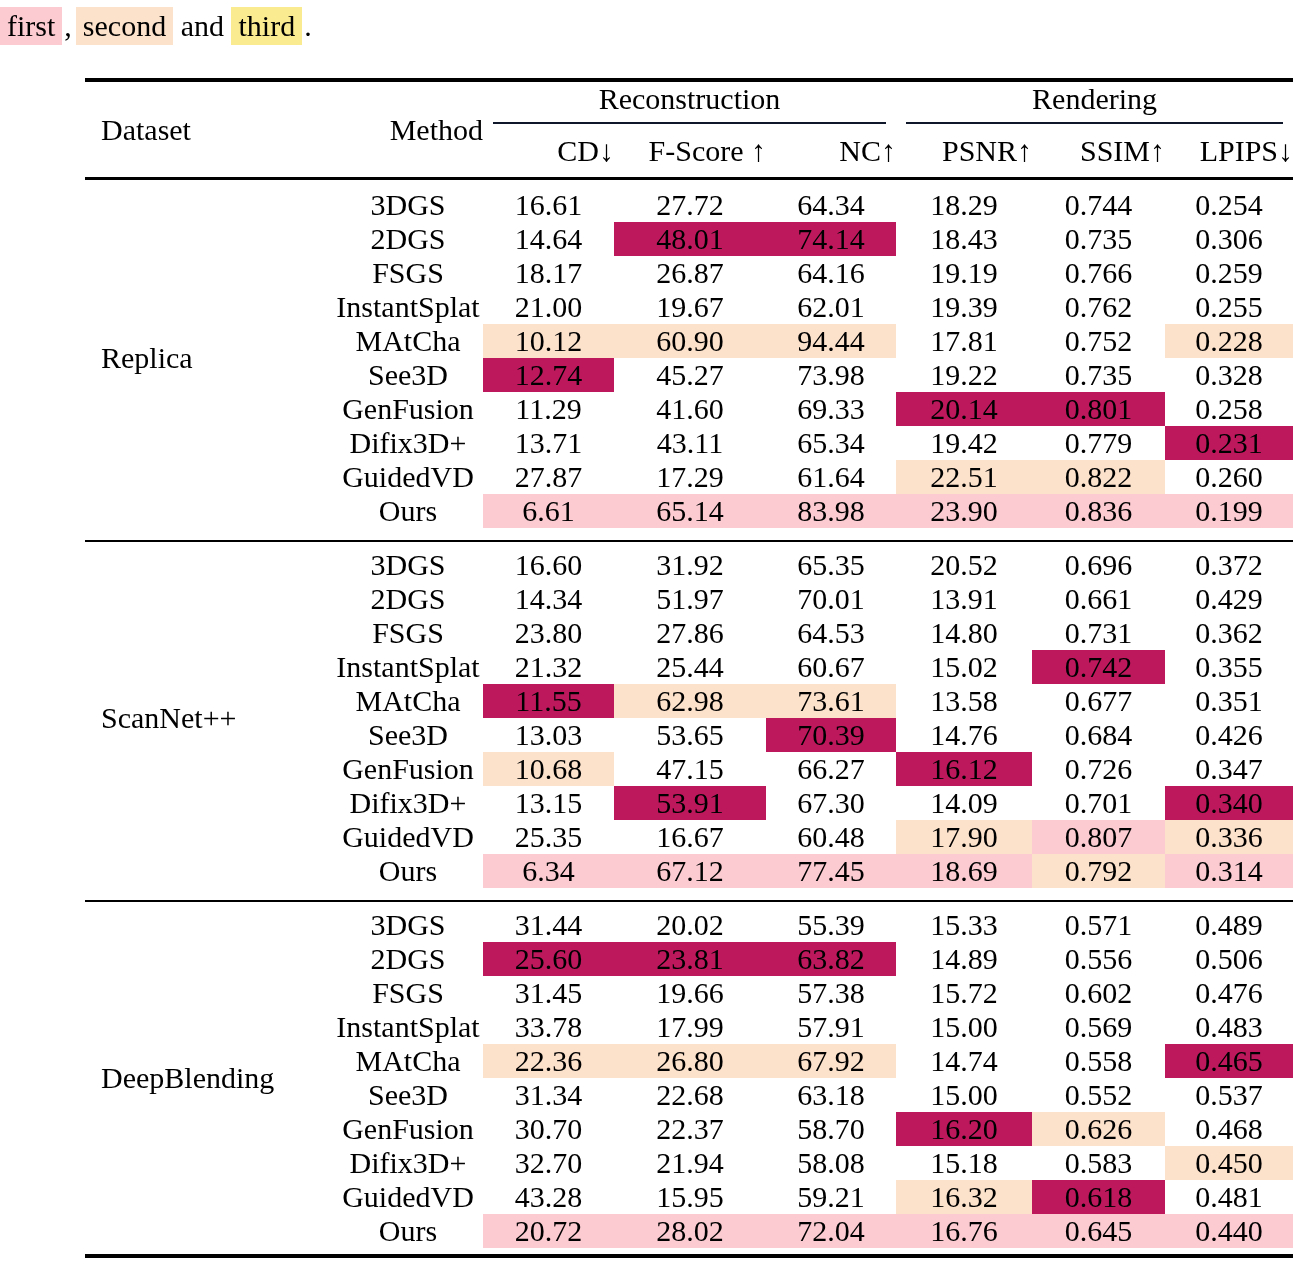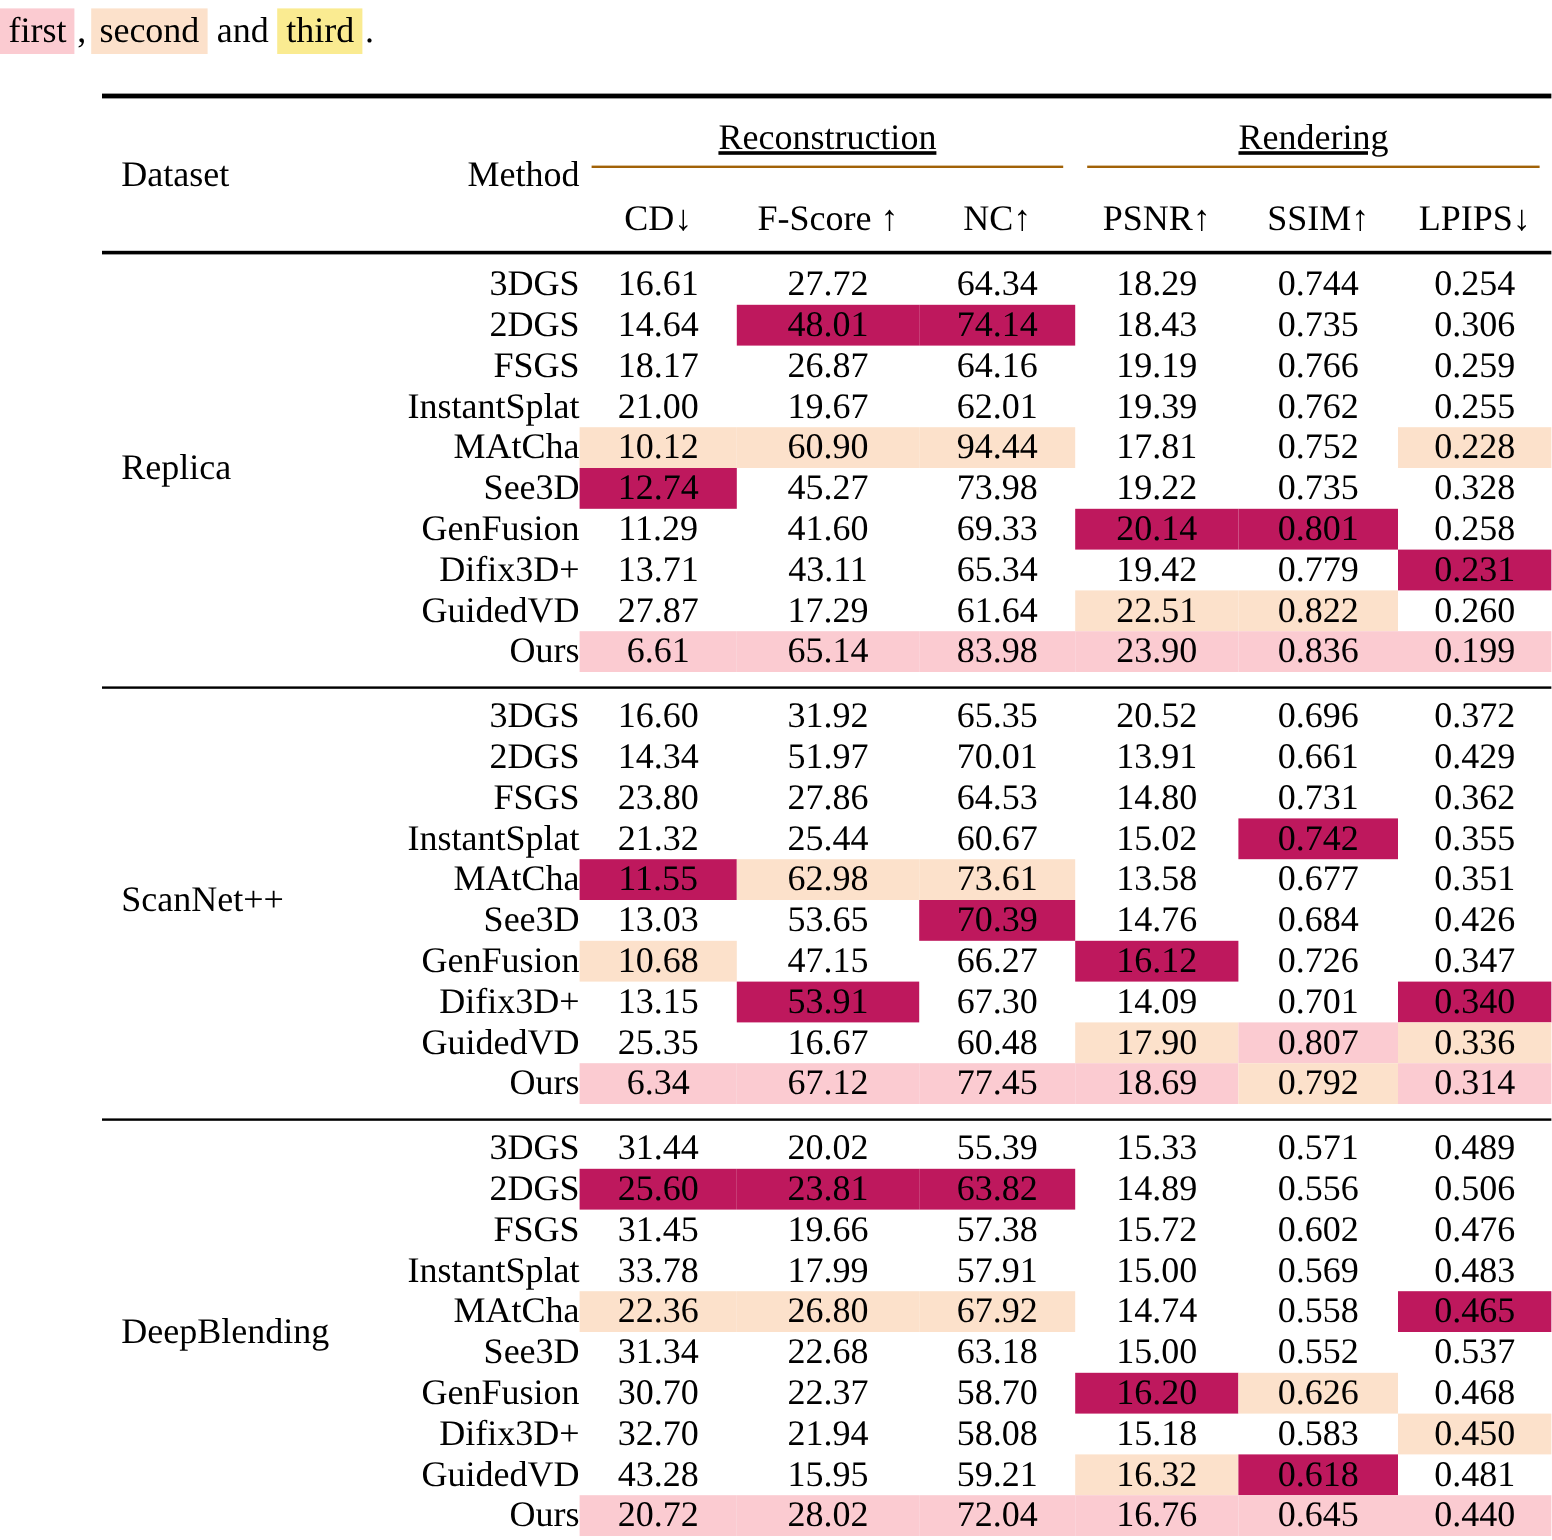--- a/index.html
+++ b/index.html
@@ -67,27 +67,26 @@
   .spacer-row td { height: 6px; }
 
   
   .hdr-group {
     text-align: center;
     font-size: 30px;
     padding-bottom: 4px !important;
   }
   .hdr-group .underline {
     display: block;
-    border-bottom: 2px solid #a16207;
+    border-bottom: 2px solid #0f172a;
     padding-bottom: 6px;
-    margin: 16px 10px;
-    text-decoration: underline;
+    margin: 0 10px;
   }
   .hdr-metric {
-    text-align: center;
+    text-align: right;
     font-size: 29px;
     padding-top: 6px !important;
     padding-bottom: 9px !important;
     margin-top: 28px;
   }
   .hdr-rowspan {
     font-size: 30px;
     vertical-align: middle;
   }
   .hdr-dataset { text-align: left; padding-left: 16px !important; }
@@ -95,21 +94,21 @@
 
   
   td.dataset-cell {
     text-align: left;
     padding-left: 16px !important;
     font-size: 30px;
     vertical-align: middle;
     white-space: nowrap;
   }
   td.method-cell {
-    text-align: right;
+    text-align: center;
     padding-left: 10px !important;
     font-size: 30px;
     white-space: nowrap;
     height: 34px;
   }
   td.num {
     text-align: center;
     font-size: 30px;
     height: 34px;
   }

